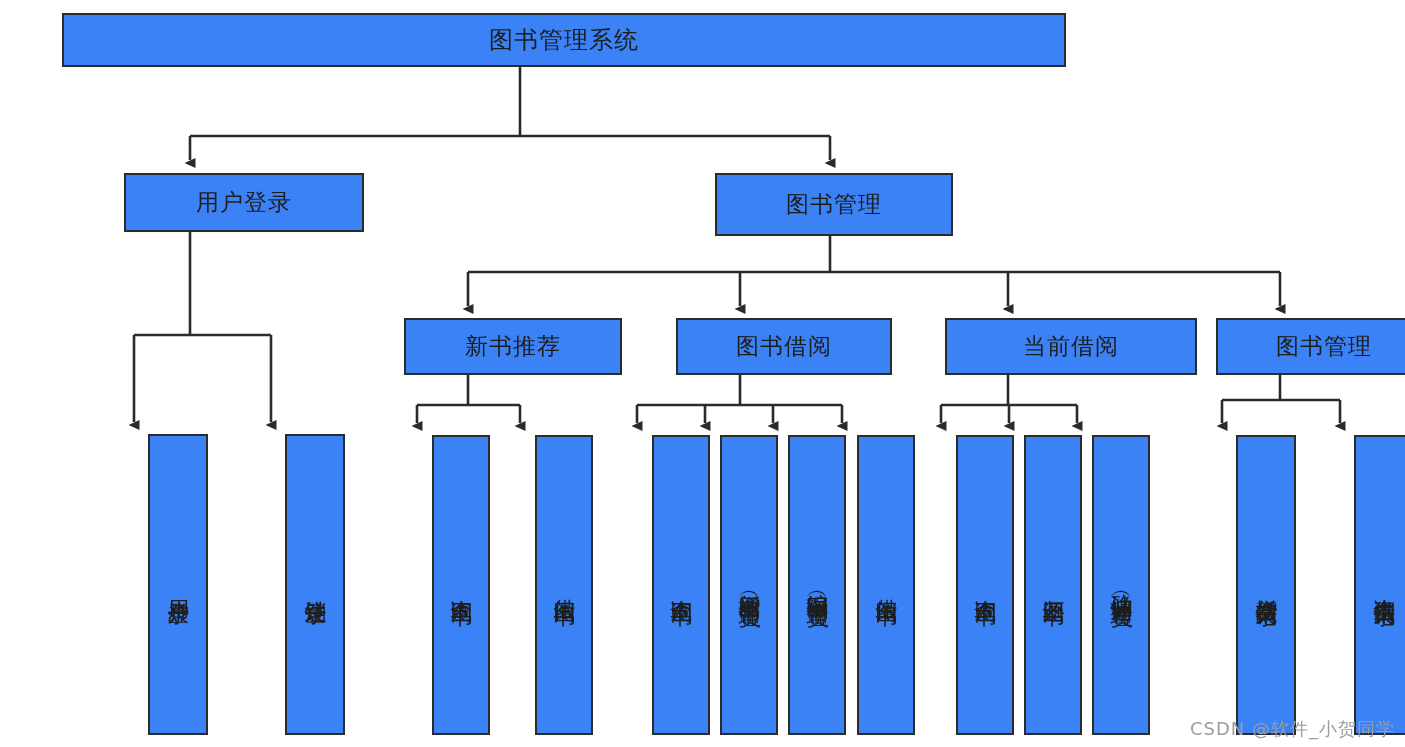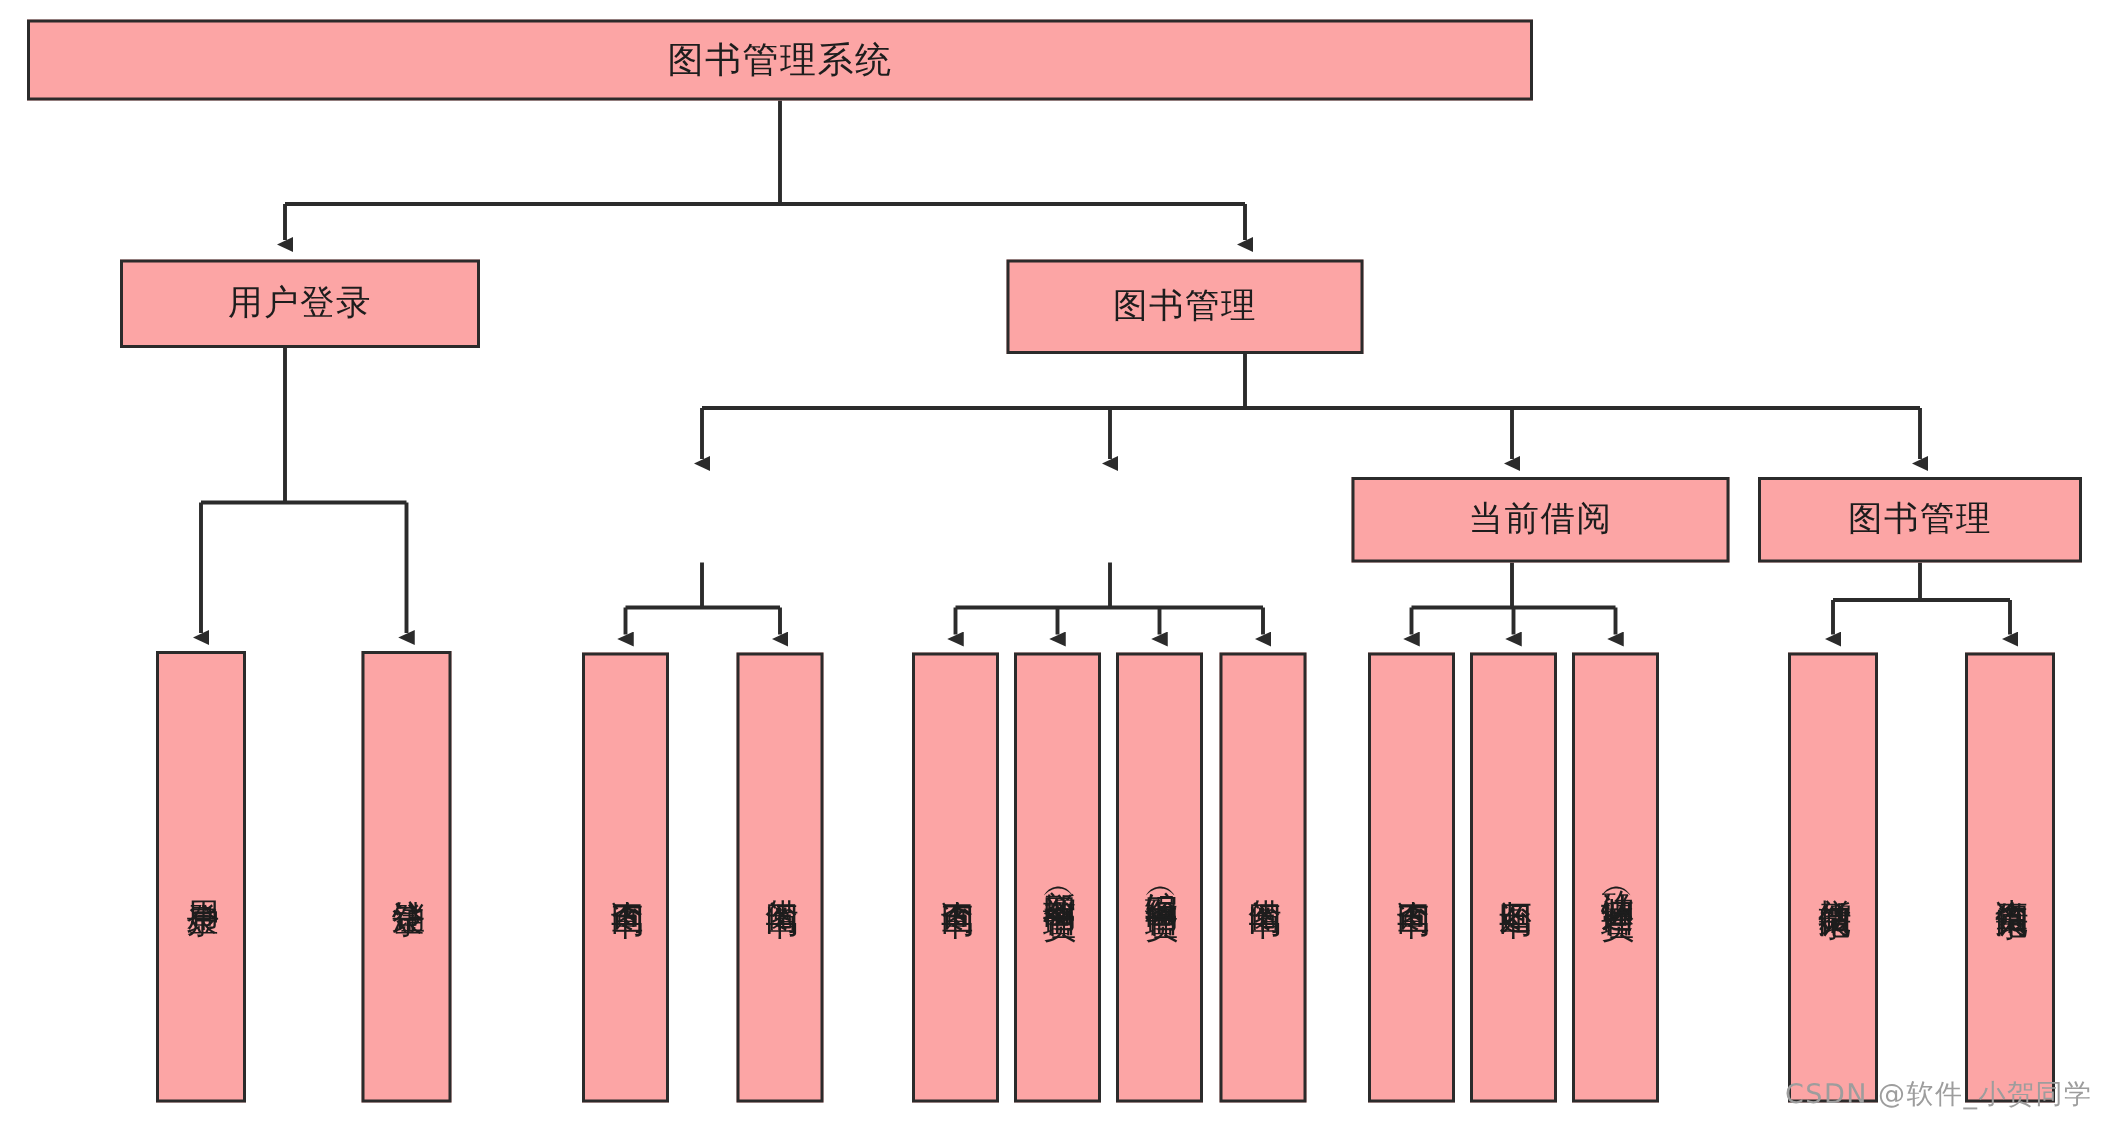--- a/index.html
+++ b/index.html
@@ -18,26 +18,27 @@
   #wires{
     position:absolute;
     left:0;top:0;
     width:1405px;height:747px;
     pointer-events:none;
   }
   .node{
     position:absolute;
     box-sizing:border-box;
     border:2px solid #2b2b2b;
-    background:#fca5a5;
+    background:#3b82f6;
     display:flex;
     align-items:center;
     justify-content:center;
     color:#1d1d1d;
     z-index:2;
+    margin-left:44px;
   }
   .node .lbl{
     display:block;
     text-align:center;
     line-height:1.18;
     white-space:nowrap;
   }
   
   .h-node .lbl{
     font-size:23px;
@@ -133,21 +134,27 @@
   </div>
 
   <div class="node h-node" style="left:80px;top:173px;width:240px;height:59px;">
     <span class="lbl">用户登录</span>
   </div>
 
   <div class="node h-node" style="left:671px;top:173px;width:238px;height:63px;">
     <span class="lbl">图书管理</span>
   </div>
 
-
+  <div class="node h-node" style="left:360px;top:318px;width:218px;height:57px;">
+    <span class="lbl">新书推荐</span>
+  </div>
+
+  <div class="node h-node" style="left:632px;top:318px;width:216px;height:57px;">
+    <span class="lbl">图书借阅</span>
+  </div>
 
   <div class="node h-node" style="left:901px;top:318px;width:252px;height:57px;">
     <span class="lbl">当前借阅</span>
   </div>
 
   <div class="node h-node" style="left:1172px;top:318px;width:216px;height:57px;">
     <span class="lbl">图书管理</span>
   </div>
 
   <div class="node v-node" style="left:104px;top:434px;width:60px;height:301px;">

